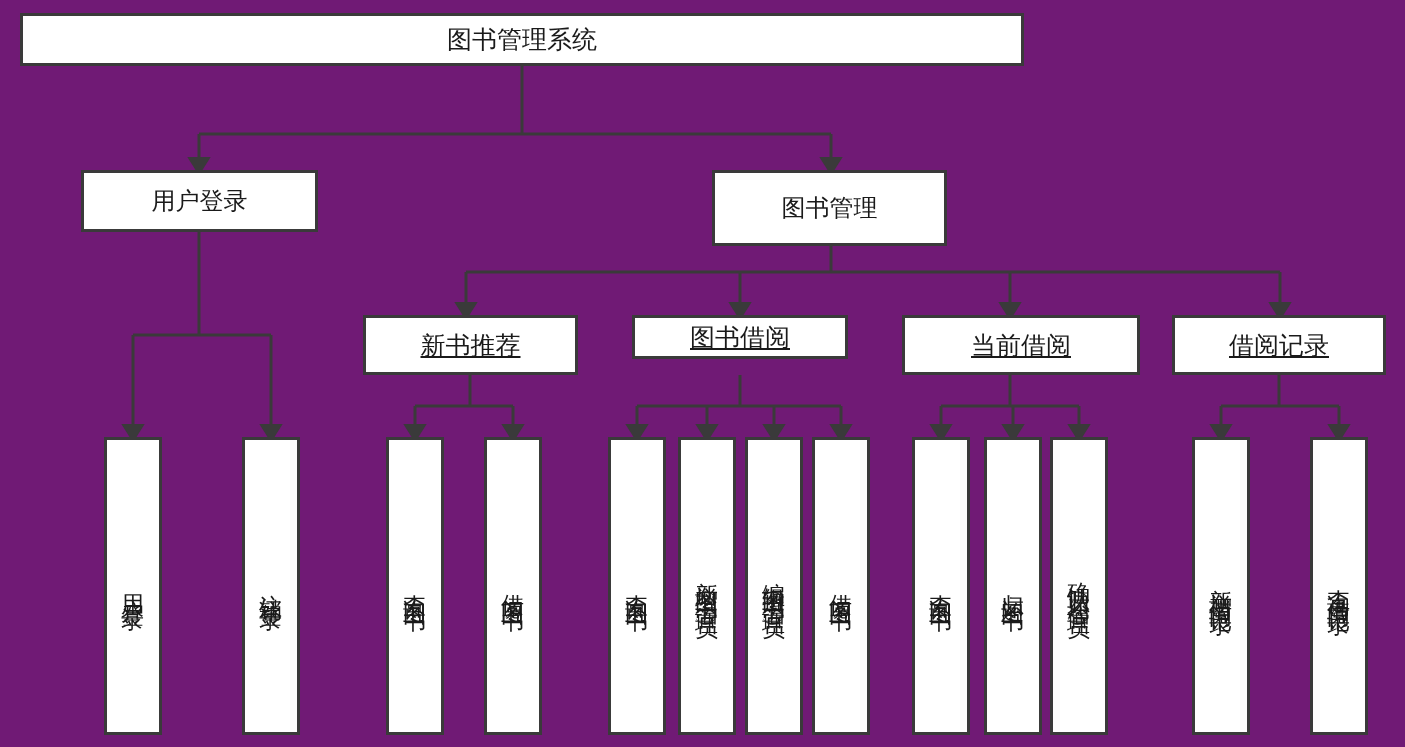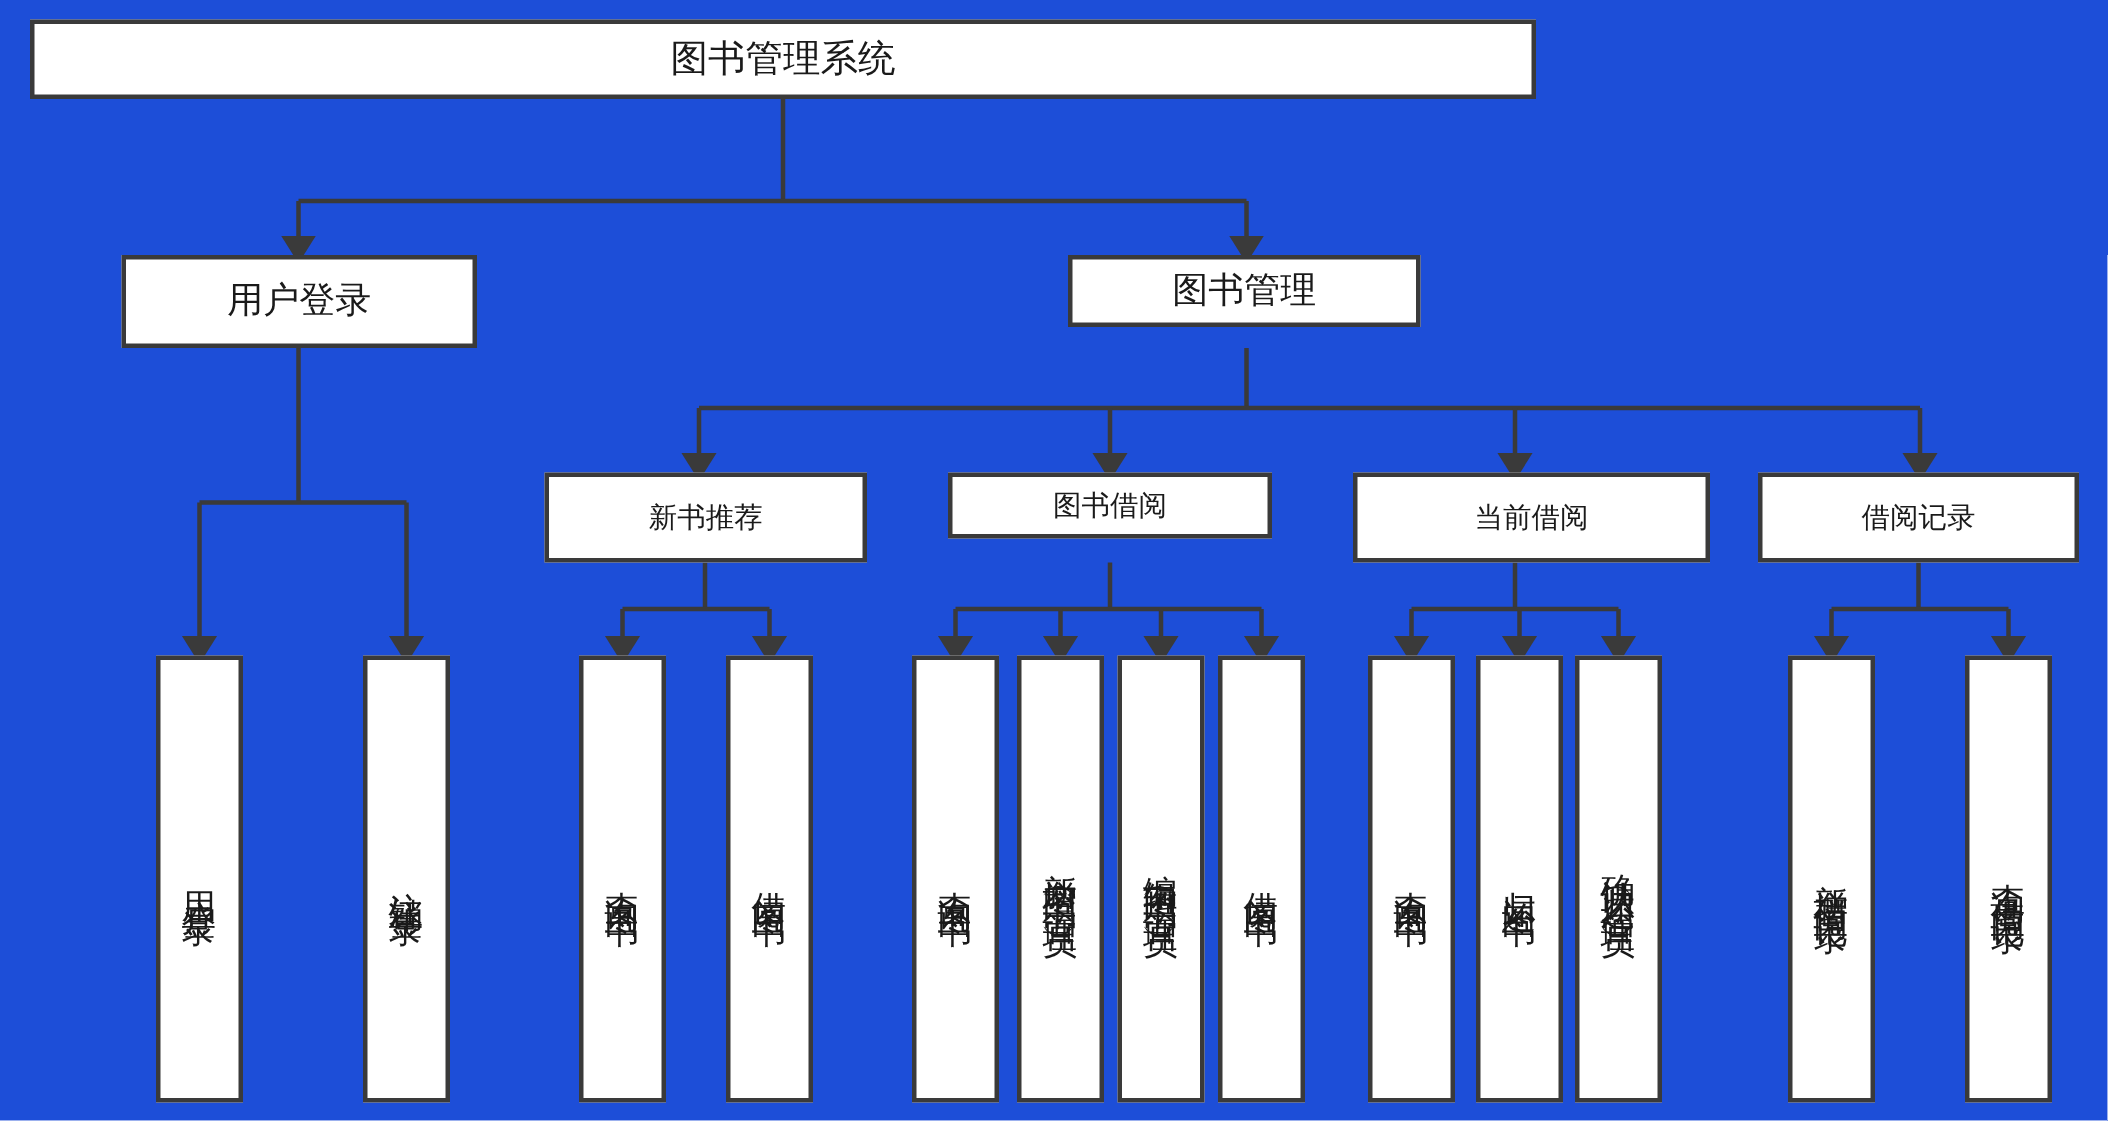--- a/index.html
+++ b/index.html
@@ -4,21 +4,21 @@
 <style>
   html, body {
     margin: 0;
     padding: 0;
     background: #ffffff;
   }
   #canvas {
     position: relative;
     width: 1405px;
     height: 747px;
-    background: #1d4ed8;
+    background: #701a75;
     font-family: "Liberation Sans", "DejaVu Sans", sans-serif;
     overflow: hidden;
   }
   svg.edges {
     position: absolute;
     left: 0;
     top: 0;
     width: 1405px;
     height: 747px;
     pointer-events: none;
@@ -34,21 +34,21 @@
     color: #1a1a1a;
   }
   .node .label {
     display: block;
     text-align: center;
     line-height: 1.0;
     white-space: pre;
   }
   .node.root .label { font-size: 25px; }
   .node.lvl2 .label { font-size: 24px; }
-  .node.lvl3 .label { font-size: 19px; }
+  .node.lvl3 .label { font-size: 25px; text-decoration: underline; }
 
   .node.leaf {
     align-items: center;
     justify-content: center;
     padding: 6px 0;
   }
   .node.leaf .label {
     writing-mode: vertical-rl;
     text-orientation: upright;
     font-size: 23px;
@@ -124,21 +124,21 @@
     </g>
   </svg>
 
   <div class="node root" style="left:20px; top:13px; width:1004px; height:53px;">
     <span class="label">图书管理系统</span>
   </div>
 
   <div class="node lvl2" style="left:81px; top:170px; width:237px; height:62px;">
     <span class="label">用户登录</span>
   </div>
-  <div class="node lvl2" style="left:712px; top:170px; width:235px; height:48px;">
+  <div class="node lvl2" style="left:712px; top:170px; width:235px; height:76px;">
     <span class="label">图书管理</span>
   </div>
 
   <div class="node lvl3" style="left:363px; top:315px; width:215px; height:60px;">
     <span class="label">新书推荐</span>
   </div>
   <div class="node lvl3" style="left:632px; top:315px; width:216px; height:44px;">
     <span class="label">图书借阅</span>
   </div>
   <div class="node lvl3" style="left:902px; top:315px; width:238px; height:60px;">

